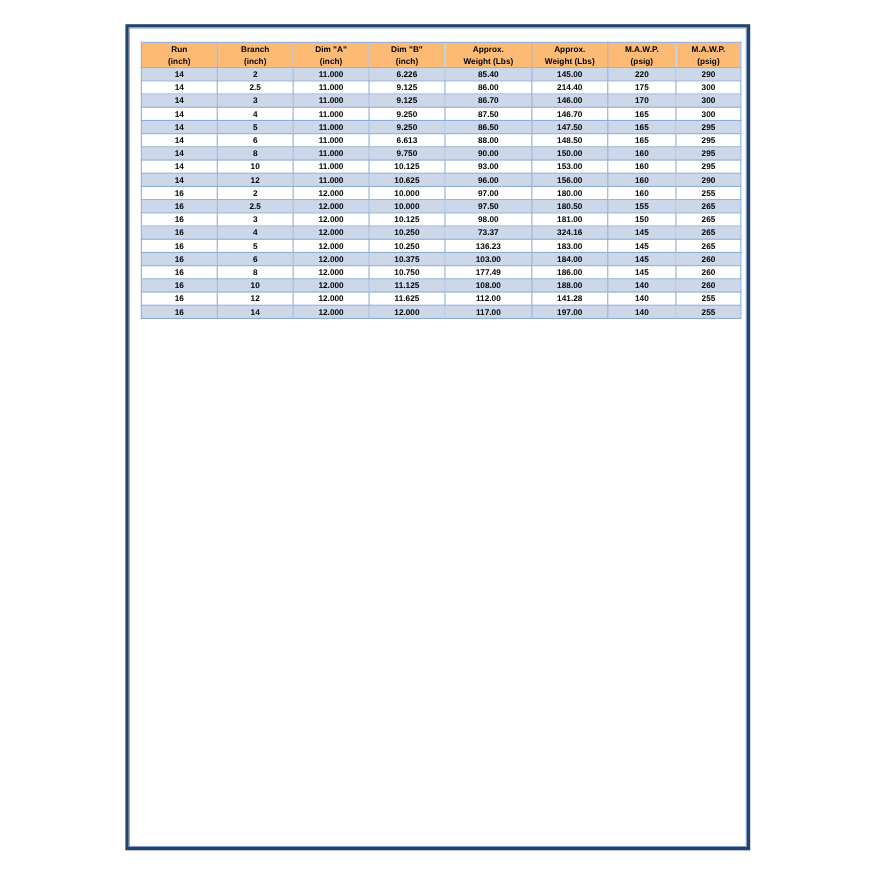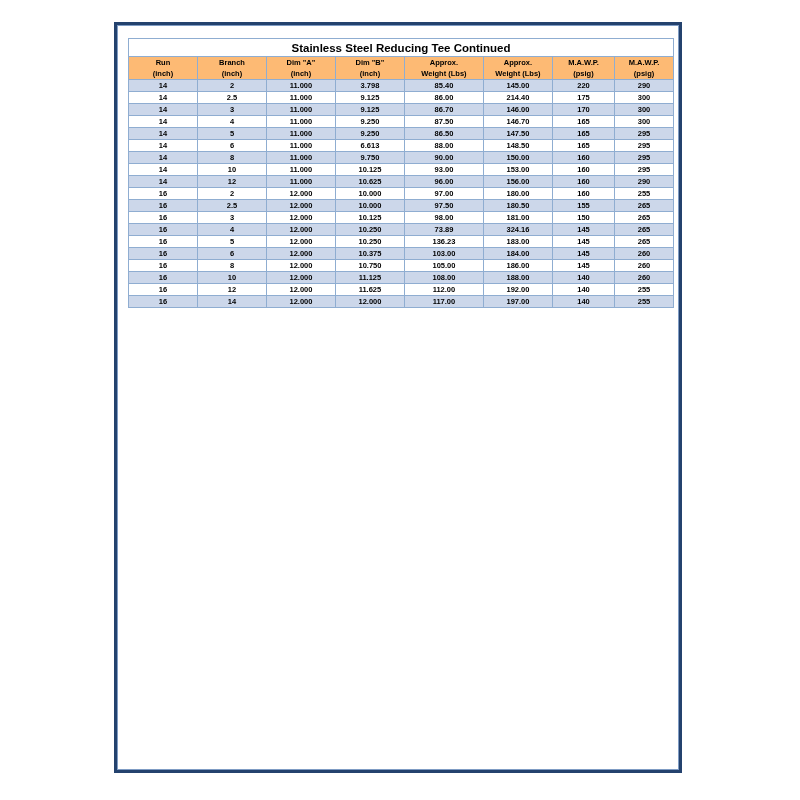--- a/index.html
+++ b/index.html
@@ -98,23 +98,20 @@
           <col class="c1">
             <col class="c2">
             <col class="c3">
             <col class="c4">
           <col class="c5">
             <col class="c6">
             <col class="c7">
             <col class="c8">
         </colgroup>
         <thead>
-          <tr>
-            <th class="title-cell" colspan="8">Stainless Steel Reducing Tee Continued</th>
-          </tr>
           <tr class="hdr-line23">
               <th>
                 <div>Run</div>
                 <div>(inch)</div>
               </th>
               <th>
                 <div>Branch</div>
                 <div>(inch)</div>
               </th>
               <th>
@@ -141,21 +138,21 @@
                 <div>M.A.W.P.</div>
                 <div>(psig)</div>
               </th>
             </tr>
         </thead>
         <tbody>
             <tr>
               <td>14</td>
               <td>2</td>
               <td>11.000</td>
-              <td>3.798</td>
+              <td>6.226</td>
               <td>85.40</td>
               <td>145.00</td>
               <td>220</td>
               <td>290</td>
             </tr>
             <tr>
               <td>14</td>
               <td>2.5</td>
               <td>11.000</td>
               <td>9.125</td>
@@ -262,21 +259,21 @@
               <td>98.00</td>
               <td>181.00</td>
               <td>150</td>
               <td>265</td>
             </tr>
             <tr>
               <td>16</td>
               <td>4</td>
               <td>12.000</td>
               <td>10.250</td>
-              <td>73.89</td>
+              <td>73.37</td>
               <td>324.16</td>
               <td>145</td>
               <td>265</td>
             </tr>
             <tr>
               <td>16</td>
               <td>5</td>
               <td>12.000</td>
               <td>10.250</td>
               <td>136.23</td>
@@ -292,42 +289,42 @@
               <td>103.00</td>
               <td>184.00</td>
               <td>145</td>
               <td>260</td>
             </tr>
             <tr>
               <td>16</td>
               <td>8</td>
               <td>12.000</td>
               <td>10.750</td>
-              <td>105.00</td>
+              <td>177.49</td>
               <td>186.00</td>
               <td>145</td>
               <td>260</td>
             </tr>
             <tr>
               <td>16</td>
               <td>10</td>
               <td>12.000</td>
               <td>11.125</td>
               <td>108.00</td>
               <td>188.00</td>
               <td>140</td>
               <td>260</td>
             </tr>
             <tr>
               <td>16</td>
               <td>12</td>
               <td>12.000</td>
               <td>11.625</td>
               <td>112.00</td>
-              <td>192.00</td>
+              <td>141.28</td>
               <td>140</td>
               <td>255</td>
             </tr>
             <tr>
               <td>16</td>
               <td>14</td>
               <td>12.000</td>
               <td>12.000</td>
               <td>117.00</td>
               <td>197.00</td>

